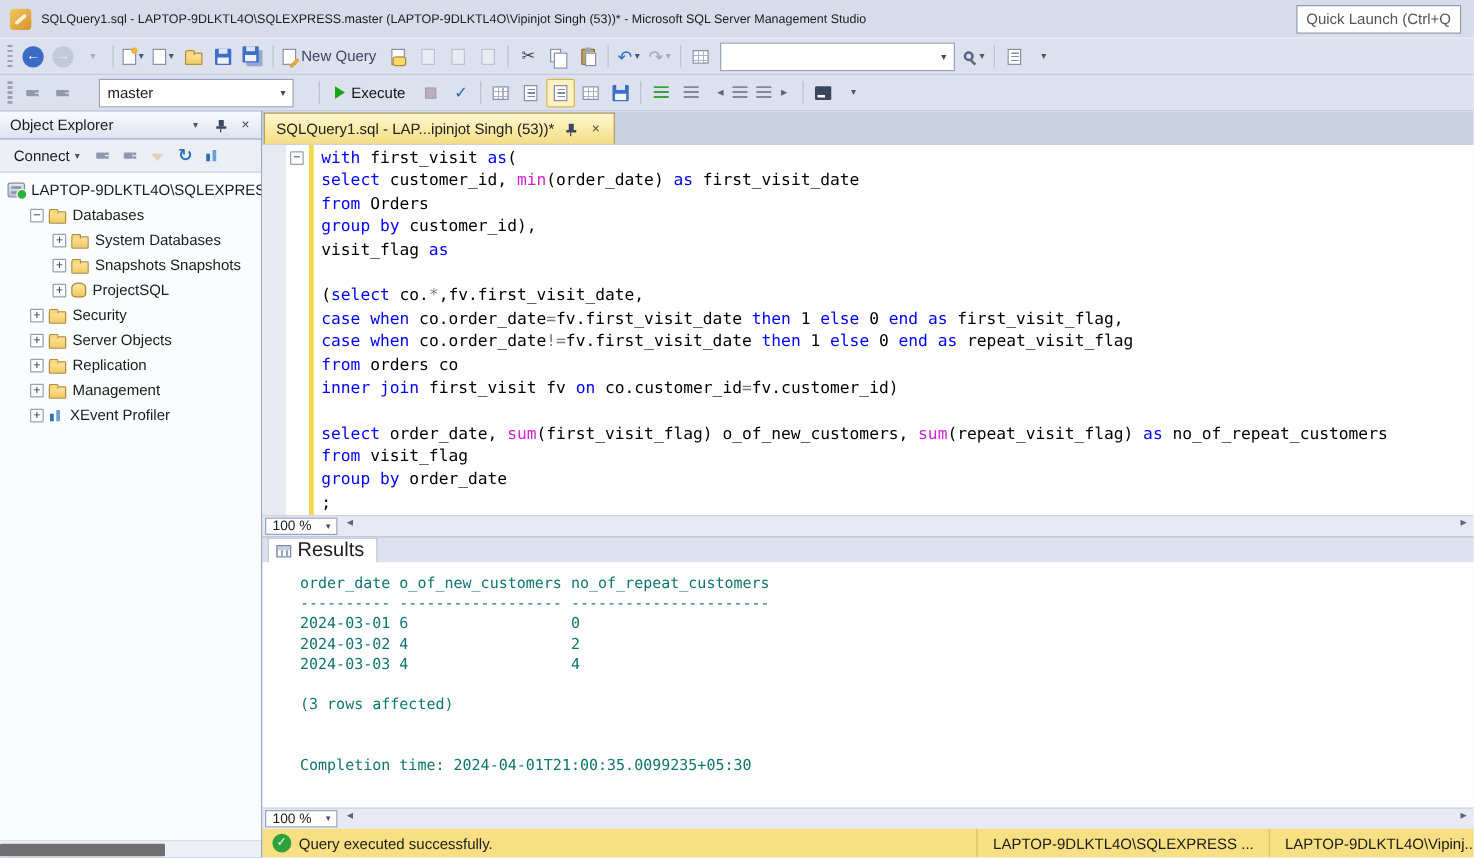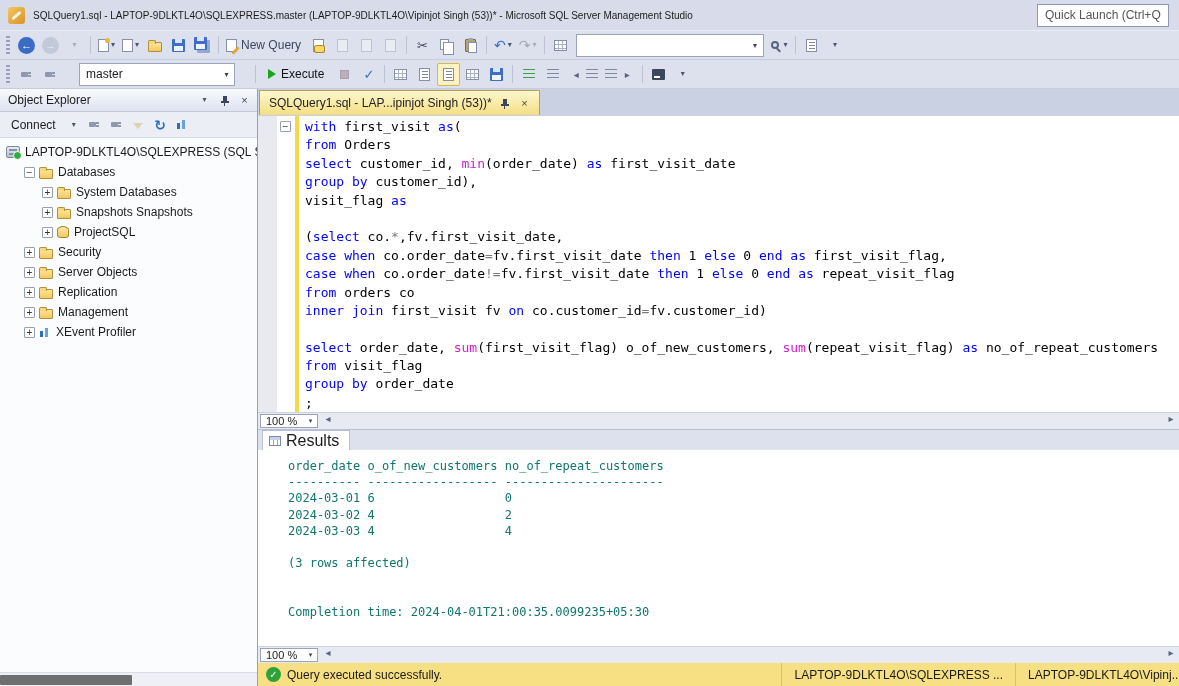--- a/index.html
+++ b/index.html
@@ -74,30 +74,30 @@
   .icon-console{width:13px;height:11px;background:#3c455f;border-radius:1px;position:relative}
   .icon-console::after{content:"";position:absolute;left:2px;bottom:2px;width:6px;height:2px;background:#fff}
   .icon-pulse{width:12px;height:11px;position:relative}
   .icon-pulse::before{content:"";position:absolute;left:1px;bottom:1px;width:3px;height:6px;background:#2d6fbd}
   .icon-pulse::after{content:"";position:absolute;left:6px;bottom:1px;width:3px;height:9px;background:#6aa1dd}
 
   
   .main{flex:1;display:flex;min-height:0}
 
   
-  .object-explorer{width:258px;flex:0 0 auto;display:flex;flex-direction:column;background:#0369a1;border-right:1px solid #99a0b5;min-height:0}
+  .object-explorer{width:210px;flex:0 0 auto;display:flex;flex-direction:column;background:#0369a1;border-right:1px solid #99a0b5;min-height:0}
   .oe-title{height:23px;display:flex;align-items:center;gap:3px;padding:0 4px 0 8px;background:linear-gradient(#f8fafd,#dde3f0);border-bottom:1px solid #c2c8d8;font-size:12px;flex:0 0 auto}
   .oe-title-text{flex:1;white-space:nowrap;overflow:hidden}
   .oe-title-btn{width:17px;height:17px;display:flex;align-items:center;justify-content:center;color:#3c455f;font-size:11px}
   .pin-icon{position:relative;width:10px;height:11px}
   .pin-icon::before{content:"";position:absolute;left:3px;top:1px;width:4px;height:5px;background:#3c455f}
   .pin-icon::after{content:"";position:absolute;left:1px;top:6px;width:8px;height:2px;background:#3c455f}
   .pin-icon i{position:absolute;left:4.5px;top:8px;width:1px;height:3px;background:#3c455f}
   .oe-toolbar{height:26px;display:flex;align-items:center;gap:1px;padding:0 4px;background:#eceef5;border-bottom:1px solid #d4d9e6;flex:0 0 auto}
-  .oe-connect{display:flex;align-items:center;gap:16px;padding:2px 6px;font-size:12px;border:1px solid transparent;border-radius:2px}
+  .oe-connect{display:flex;align-items:center;gap:4px;padding:2px 6px;font-size:12px;border:1px solid transparent;border-radius:2px}
   .tbtn.sm{min-width:21px;height:21px}
   .oe-tree{flex:1;background:#fbfcfe;overflow:hidden;padding-top:4px;min-height:0}
   .tree-row{height:20px;display:flex;align-items:center;white-space:nowrap;overflow:hidden;font-size:12px}
   .expander{width:11px;height:11px;flex:0 0 auto;border:1px solid #98a0b0;background:#fff;color:#333;font-size:10px;line-height:9px;text-align:center;margin-right:4px;border-radius:1px}
   .expander.none{width:0;border:none;margin-right:0;background:transparent}
   .tree-icon{margin-right:5px;flex:0 0 auto}
   .icon-server{width:14px;height:12px;background:linear-gradient(#e6eaf0,#b9c2cf);border:1px solid #7f8a99;border-radius:2px;position:relative}
   .icon-server::before{content:"";position:absolute;left:2px;top:2px;right:2px;height:2px;background:#8493a8;box-shadow:0 4px 0 #8493a8}
   .icon-server::after{content:"";position:absolute;right:-3px;bottom:-3px;width:7px;height:7px;border-radius:50%;background:#2fae3e;border:1px solid #fff}
   .icon-database{width:12px;height:12px;background:linear-gradient(#ffe9a8,#f0c95e);border:1px solid #a8862c;border-radius:6px 6px 4px 4px/4px 4px 3px 3px}
@@ -418,22 +418,22 @@
       </div>
 
       <div class="editor">
         <div class="ed-margin"></div>
         <div class="ed-collapse">
           <span class="collapse-box">−</span>
         </div>
         <div class="ed-changebar"></div>
         <div class="ed-code">
             <div class="code-line"><span class="tok-kw">with</span><span class="tok-pl"> first_visit </span><span class="tok-kw">as</span><span class="tok-pl">(</span></div>
+            <div class="code-line"><span class="tok-kw">select</span><span class="tok-pl"> customer_id, </span><span class="tok-fn">min</span><span class="tok-pl">(order_date) </span><span class="tok-kw">as</span><span class="tok-pl"> first_visit_date</span></div>
             <div class="code-line"><span class="tok-kw">from</span><span class="tok-pl"> Orders</span></div>
-            <div class="code-line"><span class="tok-kw">select</span><span class="tok-pl"> customer_id, </span><span class="tok-fn">min</span><span class="tok-pl">(order_date) </span><span class="tok-kw">as</span><span class="tok-pl"> first_visit_date</span></div>
             <div class="code-line"><span class="tok-kw">group by</span><span class="tok-pl"> customer_id),</span></div>
             <div class="code-line"><span class="tok-pl">visit_flag </span><span class="tok-kw">as</span></div>
             <div class="code-line">&nbsp;</div>
             <div class="code-line"><span class="tok-pl">(</span><span class="tok-kw">select</span><span class="tok-pl"> co.</span><span class="tok-op">*</span><span class="tok-pl">,fv.first_visit_date,</span></div>
             <div class="code-line"><span class="tok-kw">case when</span><span class="tok-pl"> co.order_date</span><span class="tok-op">=</span><span class="tok-pl">fv.first_visit_date </span><span class="tok-kw">then</span><span class="tok-pl"> 1 </span><span class="tok-kw">else</span><span class="tok-pl"> 0 </span><span class="tok-kw">end</span><span class="tok-pl"> </span><span class="tok-kw">as</span><span class="tok-pl"> first_visit_flag,</span></div>
             <div class="code-line"><span class="tok-kw">case when</span><span class="tok-pl"> co.order_date</span><span class="tok-op">!=</span><span class="tok-pl">fv.first_visit_date </span><span class="tok-kw">then</span><span class="tok-pl"> 1 </span><span class="tok-kw">else</span><span class="tok-pl"> 0 </span><span class="tok-kw">end</span><span class="tok-pl"> </span><span class="tok-kw">as</span><span class="tok-pl"> repeat_visit_flag</span></div>
             <div class="code-line"><span class="tok-kw">from</span><span class="tok-pl"> orders co</span></div>
             <div class="code-line"><span class="tok-kw">inner join</span><span class="tok-pl"> first_visit fv </span><span class="tok-kw">on</span><span class="tok-pl"> co.customer_id</span><span class="tok-op">=</span><span class="tok-pl">fv.customer_id)</span></div>
             <div class="code-line">&nbsp;</div>
             <div class="code-line"><span class="tok-kw">select</span><span class="tok-pl"> order_date, </span><span class="tok-fn">sum</span><span class="tok-pl">(first_visit_flag) o_of_new_customers, </span><span class="tok-fn">sum</span><span class="tok-pl">(repeat_visit_flag) </span><span class="tok-kw">as</span><span class="tok-pl"> no_of_repeat_customers</span></div>

